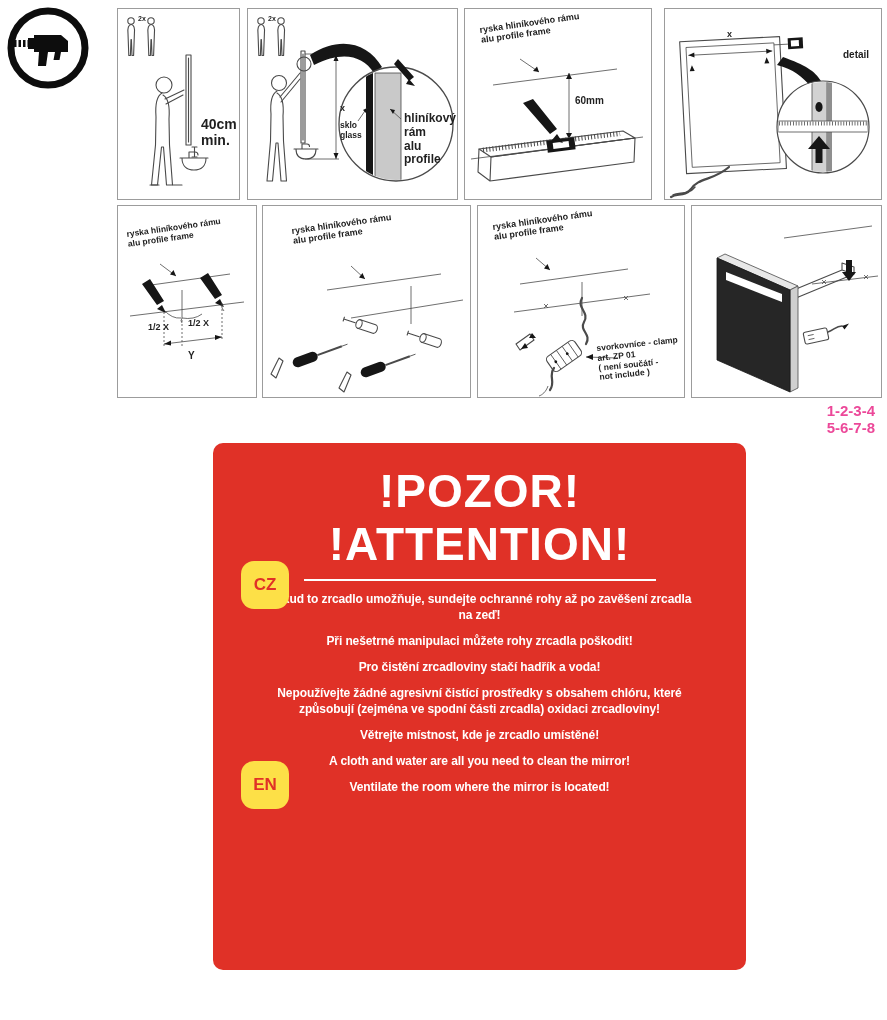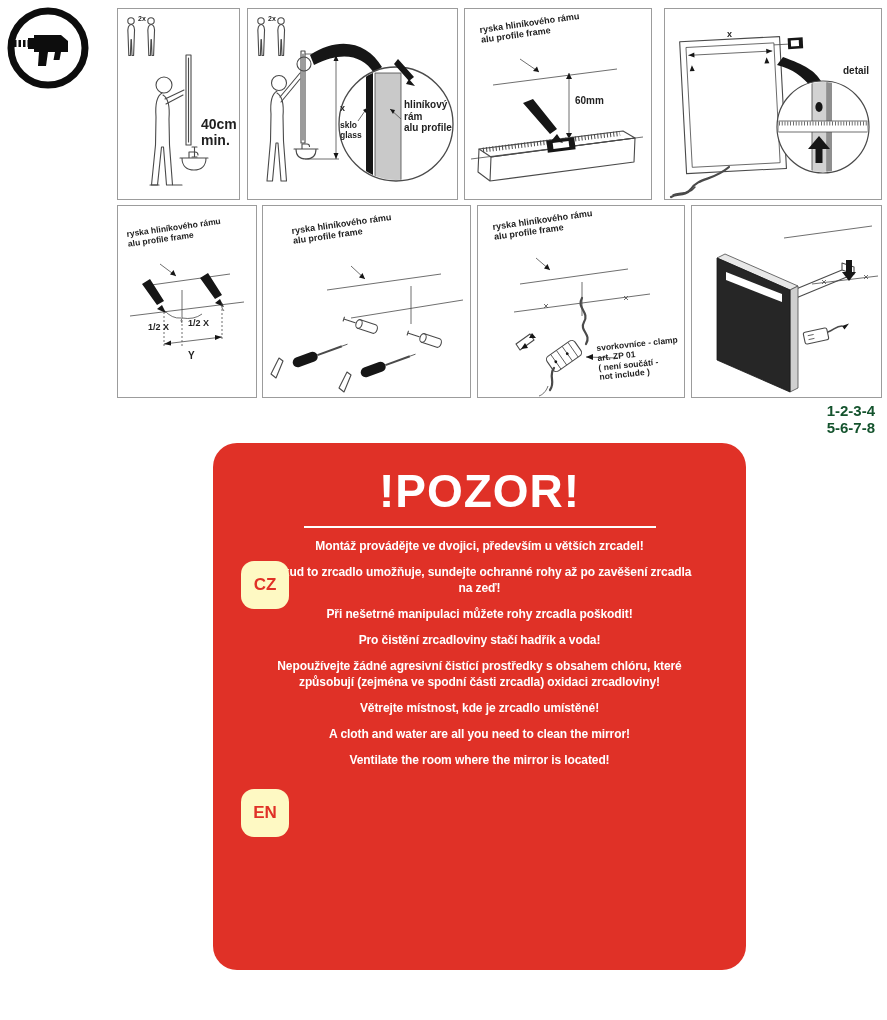--- a/index.html
+++ b/index.html
@@ -10,37 +10,37 @@
   .panel{position:absolute;background:#fff;border:1px solid var(--panel-border,#9c9c9c);}
   .panel svg{position:absolute;left:0;top:0;}
   .ln{stroke:var(--line-art,#4a4a4a);stroke-width:1.1;fill:none;stroke-linecap:round;stroke-linejoin:round;}
   .lnt{stroke:var(--line-art,#4a4a4a);stroke-width:0.8;fill:none;}
   .blk{fill:#161616;stroke:none;}
   .plabel{position:absolute;font-weight:bold;color:#1f1f1f;line-height:1.15;white-space:pre-line;}
   .rot{transform:rotate(-8deg);transform-origin:left top;}
 
   
   .steps-index{position:absolute;right:12px;top:402px;text-align:right;font-weight:bold;
-               font-size:15px;line-height:17px;color:#14532d;}
+               font-size:15px;line-height:17px;color:#ec4899;}
 
   
   .drill-badge{position:absolute;left:5px;top:5px;width:86px;height:86px;}
 
   
   .warning-box{position:absolute;left:213px;top:443px;width:533px;height:527px;
-               background:var(--warning-red,#e03127);border-radius:24px;color:#fff;}
+               background:var(--warning-red,#e03127);border-radius:10px;color:#fff;}
   .wtitle{margin:0;text-align:center;font-size:46px;line-height:53px;font-weight:bold;
           letter-spacing:1px;color:#fff;}
   .wtitle.first{margin-top:22px;}
   .divider{width:352px;height:2px;background:#fff;margin:8px auto 0 auto;}
-  .lang-badge{position:absolute;left:28px;width:48px;height:48px;background:#fef9c3;border-radius:13px;
+  .lang-badge{position:absolute;left:28px;width:48px;height:48px;background:#fde047;border-radius:13px;
               color:var(--warning-red,#e03127);display:flex;align-items:center;justify-content:center;
               font-size:17px;font-weight:bold;}
   .badge-cz{top:118px;}
-  .badge-en{top:318px;margin-top:28px;}
+  .badge-en{top:318px;}
   .warn-line{margin:10px 16px 0 16px;text-align:center;font-weight:bold;font-size:12px;
              line-height:16px;white-space:pre-line;letter-spacing:-0.1px;color:#fff;}
   .en-gap{margin-top:26px;}
 </style>
 </head>
 <body>
 
 <div class="sheet">
 
   <div class="drill-badge">
@@ -107,21 +107,21 @@
         <rect x="127" y="64" width="26" height="108" fill="#c9c9c9" stroke="#4a4a4a" stroke-width="0.8"></rect>
       </g>
       <path class="blk" d="M150,50 l16,18 -5,4 -15,-17 z M161,70 l6,7 -9,-2 z"></path>
       <path class="lnt" d="M110,112 L119,99 M153,110 L142,100"></path>
       <path class="blk" d="M119,99 l-1,5 -3,-3 z M142,100 l5,1 -2,4 z"></path>
     </svg>
     <div class="plabel" style="left:20px;top:6px;font-size:7px">2x</div>
     <div class="plabel" style="left:92px;top:94px;font-size:9px">x</div>
     <div class="plabel" style="left:92px;top:112px;font-size:8.5px;text-align:center;width:14px">sklo
 glass</div>
-    <div class="plabel" style="left:156px;top:90px;font-size:10px">hliníkový
+    <div class="plabel" style="left:156px;top:103px;font-size:12px">hliníkový
 rám
 alu profile</div>
   </div>
 
   <div class="panel" style="left:464px;top:8px;width:186px;height:190px">
     <svg viewBox="0 0 186 190" width="186" height="190">
       <path class="lnt" d="M55,50 L74,63"></path>
       <path class="blk" d="M74,63 l-6,-1 4,-4.5 z"></path>
       <path class="lnt" d="M28,76 L152,60"></path>
       <path class="lnt" d="M104,64 V128"></path>
@@ -166,21 +166,21 @@
         <rect x="113" y="112" width="90" height="11" fill="#fff" stroke="#4a4a4a" stroke-width="0.8"></rect>
         <path class="lnt" stroke-dasharray="0.8 2" style="stroke-width:4" d="M114,114.5 h88"></path>
         <ellipse cx="154" cy="98" rx="3.6" ry="5" class="blk"></ellipse>
         <rect x="150.5" y="136" width="7" height="18" class="blk"></rect>
         <path class="blk" d="M143,140 l11,-13 11,13 z"></path>
       </g>
       <path class="ln" style="stroke-width:2.2" d="M64,158 C48,172 34,168 26,180 C20,188 12,184 6,188"></path>
       <path class="ln" style="stroke-width:1.4" d="M30,178 C24,186 14,183 8,186"></path>
     </svg>
     <div class="plabel" style="left:62px;top:20px;font-size:9px">x</div>
-    <div class="plabel" style="left:178px;top:56px;font-size:10px">detail</div>
+    <div class="plabel" style="left:178px;top:40px;font-size:10px">detail</div>
   </div>
 
   <div class="panel" style="left:117px;top:205px;width:138px;height:191px">
     <svg viewBox="0 0 138 191" width="138" height="191">
       <path class="lnt" d="M42,58 L58,70"></path>
       <path class="blk" d="M58,70 l-6,-1.5 3.5,-4.5 z"></path>
       <path class="lnt" d="M26,80 L112,68"></path>
       <path class="lnt" d="M12,110 L126,96"></path>
       <path class="blk" d="M24,78 l8,-5 14,22 -7,4 z M44,99 l4,8 -9,-4 z"></path>
       <path class="blk" d="M82,72 l8,-5 14,22 -7,4 z M102,93 l4,8 -9,-4 z"></path>
@@ -277,27 +277,27 @@
     </svg>
   </div>
 
   <div class="steps-index">
     <div>1-2-3-4</div>
     <div>5-6-7-8</div>
   </div>
 
   <div class="warning-box">
     <div class="wtitle first">!POZOR!</div>
+    <div class="wtitle">!ATTENTION!</div>
     <div class="divider"></div>
 
     <div class="lang-badge badge-cz">CZ</div>
     <div class="lang-badge badge-en">EN</div>
 
     <div>
-      <div class="warn-line">Montáž provádějte ve dvojici, především u větších zrcadel!</div>
       <div class="warn-line">Pokud to zrcadlo umožňuje, sundejte ochranné rohy až po zavěšení zrcadla
 na zeď!</div>
       <div class="warn-line">Při nešetrné manipulaci můžete rohy zrcadla poškodit!</div>
       <div class="warn-line">Pro čistění zrcadloviny stačí hadřík a voda!</div>
       <div class="warn-line">Nepoužívejte žádné agresivní čistící prostředky s obsahem chlóru, které
 způsobují (zejména ve spodní části zrcadla) oxidaci zrcadloviny!</div>
       <div class="warn-line">Větrejte místnost, kde je zrcadlo umístěné!</div>
     </div>
 
     <div>

